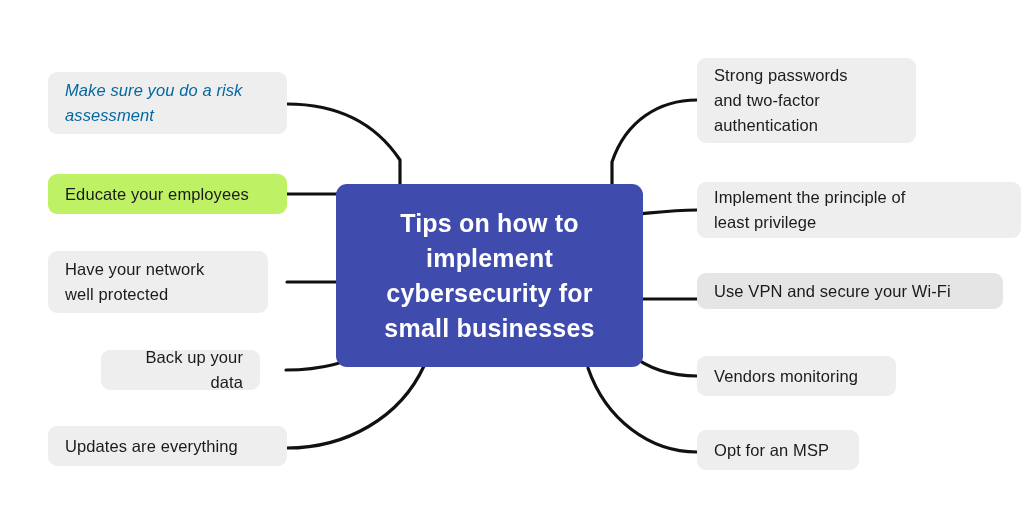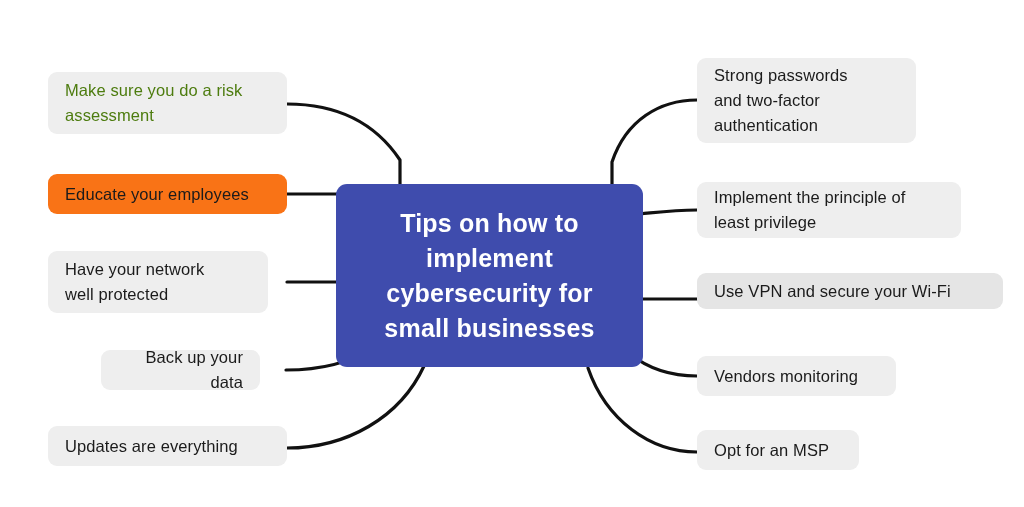--- a/index.html
+++ b/index.html
@@ -86,44 +86,44 @@
         <path d="M 697 100 C 660 100, 626 120, 612 162 L 612 192"></path>
         <path d="M 697 210 C 674 210, 660 212, 640 214"></path>
         <path d="M 697 299 C 676 299, 660 299, 640 299"></path>
         <path d="M 697 376 C 672 376, 650 370, 630 354"></path>
         <path d="M 697 452 C 650 452, 606 420, 588 368"></path>
       </g>
   </svg>
 
   <div id="left-nodes">
       <div class="leaf-node" style="left: 48px; top: 72px; width: 239px; height: 62px; background: rgb(238, 238, 238);">
-        <div class="leaf-label" style="color: #4d7c0f;">Make sure you do a risk
+        <div class="leaf-label" style="color: #0369a1; font-style: italic;">Make sure you do a risk
 assessment</div>
       </div>
-      <div class="leaf-node" style="left: 48px; top: 174px; width: 239px; height: 40px; background: #f97316; text-align: right;">
+      <div class="leaf-node" style="left: 48px; top: 174px; width: 239px; height: 40px; background: #bef264; text-align: right;">
         <div class="leaf-label" style="color: rgb(27, 27, 27);">Educate your employees</div>
       </div>
       <div class="leaf-node" style="left: 48px; top: 251px; width: 220px; height: 62px; background: rgb(238, 238, 238);">
         <div class="leaf-label" style="color: rgb(27, 27, 27);">Have your network
 well protected</div>
       </div>
       <div class="leaf-node align-right" style="left: 101px; top: 350px; width: 159px; height: 40px; background: rgb(238, 238, 238);">
         <div class="leaf-label" style="color: rgb(27, 27, 27);">Back up your data</div>
       </div>
       <div class="leaf-node" style="left: 48px; top: 426px; width: 239px; height: 40px; background: rgb(238, 238, 238);">
         <div class="leaf-label" style="color: rgb(27, 27, 27);">Updates are everything</div>
       </div>
     </div>
   <div id="right-nodes">
       <div class="leaf-node" style="left: 697px; top: 58px; width: 219px; height: 85px; background: rgb(238, 238, 238);">
         <div class="leaf-label" style="color: rgb(27, 27, 27);">Strong passwords
 and two-factor
 authentication</div>
       </div>
-      <div class="leaf-node" style="left: 697px; top: 182px; width: 264px; height: 56px; background: rgb(238, 238, 238);">
+      <div class="leaf-node" style="left: 697px; top: 182px; width: 324px; height: 56px; background: rgb(238, 238, 238);">
         <div class="leaf-label" style="color: rgb(27, 27, 27);">Implement the principle of
 least privilege</div>
       </div>
       <div class="leaf-node" style="left: 697px; top: 273px; width: 306px; height: 36px; background: #e5e5e5;">
         <div class="leaf-label" style="color: rgb(27, 27, 27);">Use VPN and secure your Wi-Fi</div>
       </div>
       <div class="leaf-node" style="left: 697px; top: 356px; width: 199px; height: 40px; background: rgb(238, 238, 238);">
         <div class="leaf-label" style="color: rgb(27, 27, 27);">Vendors monitoring</div>
       </div>
       <div class="leaf-node" style="left: 697px; top: 430px; width: 162px; height: 40px; background: rgb(238, 238, 238);">

